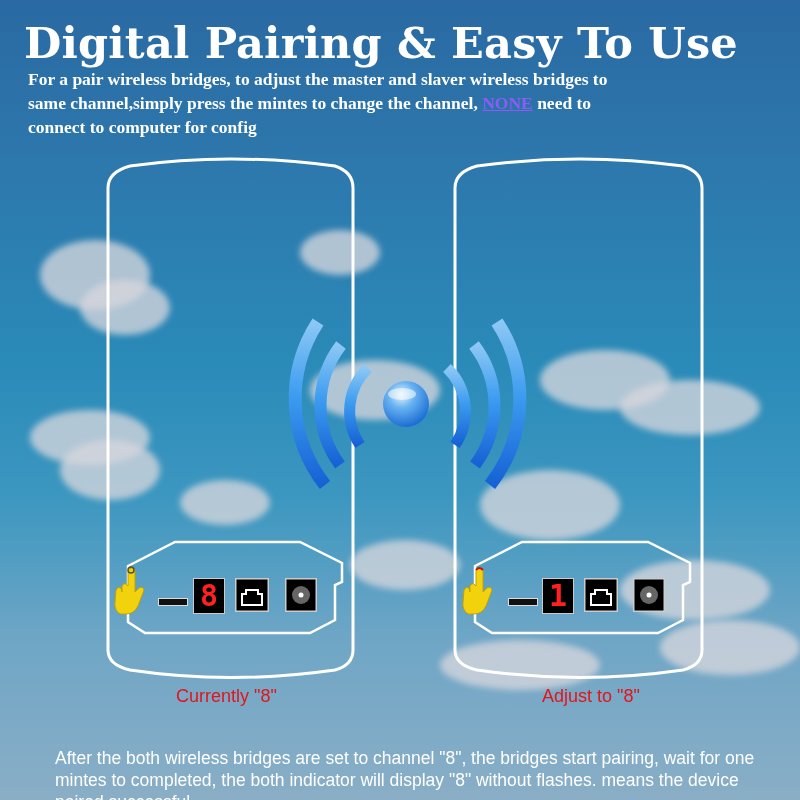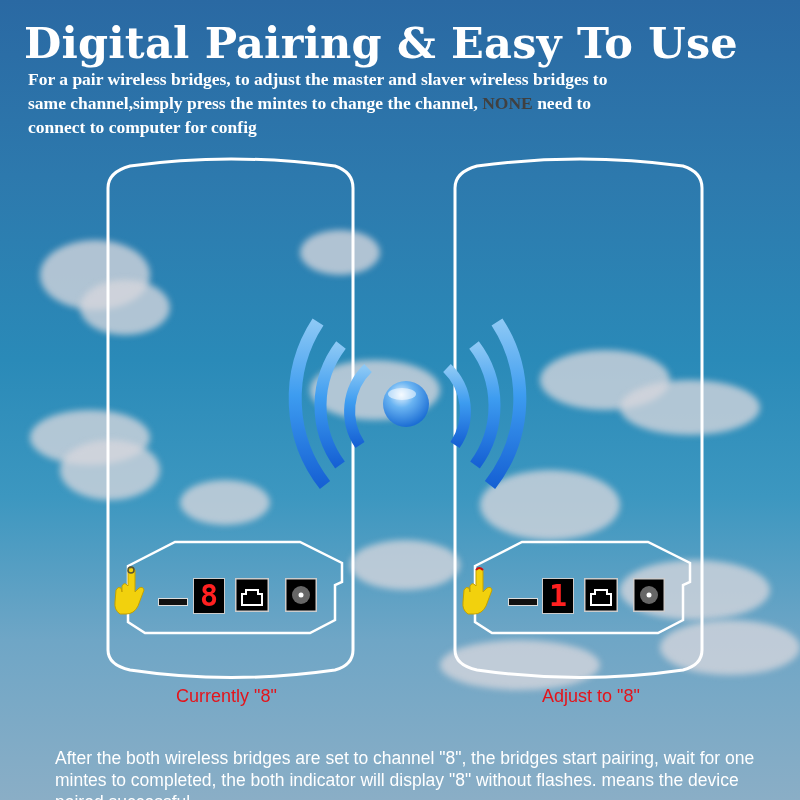--- a/index.html
+++ b/index.html
@@ -5,21 +5,21 @@
   html, body { margin:0; padding:0; }
   body { width:800px; height:800px; overflow:hidden; position:relative;
     font-family: "Liberation Sans", sans-serif; }
   .bg { position:absolute; inset:0;
     background: linear-gradient(180deg, #2a69a3 0%, #2d79ad 22%, #2a8ab8 45%, #3c97c0 62%, #6fa6c6 80%, #8aaec6 100%); }
   .cloud { position:absolute; border-radius:50%; background: rgba(214,214,220,0.78); filter: blur(3px); }
   .title { position:absolute; left:24px; top:18px; font-family:"DejaVu Serif","Liberation Serif",serif;
     font-weight:bold; font-size:43px; color:#fff; letter-spacing:0.2px; white-space:nowrap; }
   .intro { position:absolute; left:28px; top:67px; width:600px; font-family:"Liberation Serif",serif;
     font-weight:bold; font-size:17.5px; line-height:24px; color:#fff; }
-  .intro .red { color:#404040; }
+  .intro .red { color:#8b5cf6;text-decoration:underline; }
   .caption { position:absolute; font-size:18px; color:#e4141b; white-space:nowrap; font-family:"Liberation Sans",sans-serif; }
   .footer { position:absolute; left:55px; top:714px; width:720px; font-size:17.5px; line-height:22px; color:#fff; font-family:"Liberation Sans",sans-serif;margin-top:33px; }
   svg { position:absolute; overflow:visible; }
 </style>
 </head>
 <body>
 
 <div class="bg"></div>
 
 <div>

